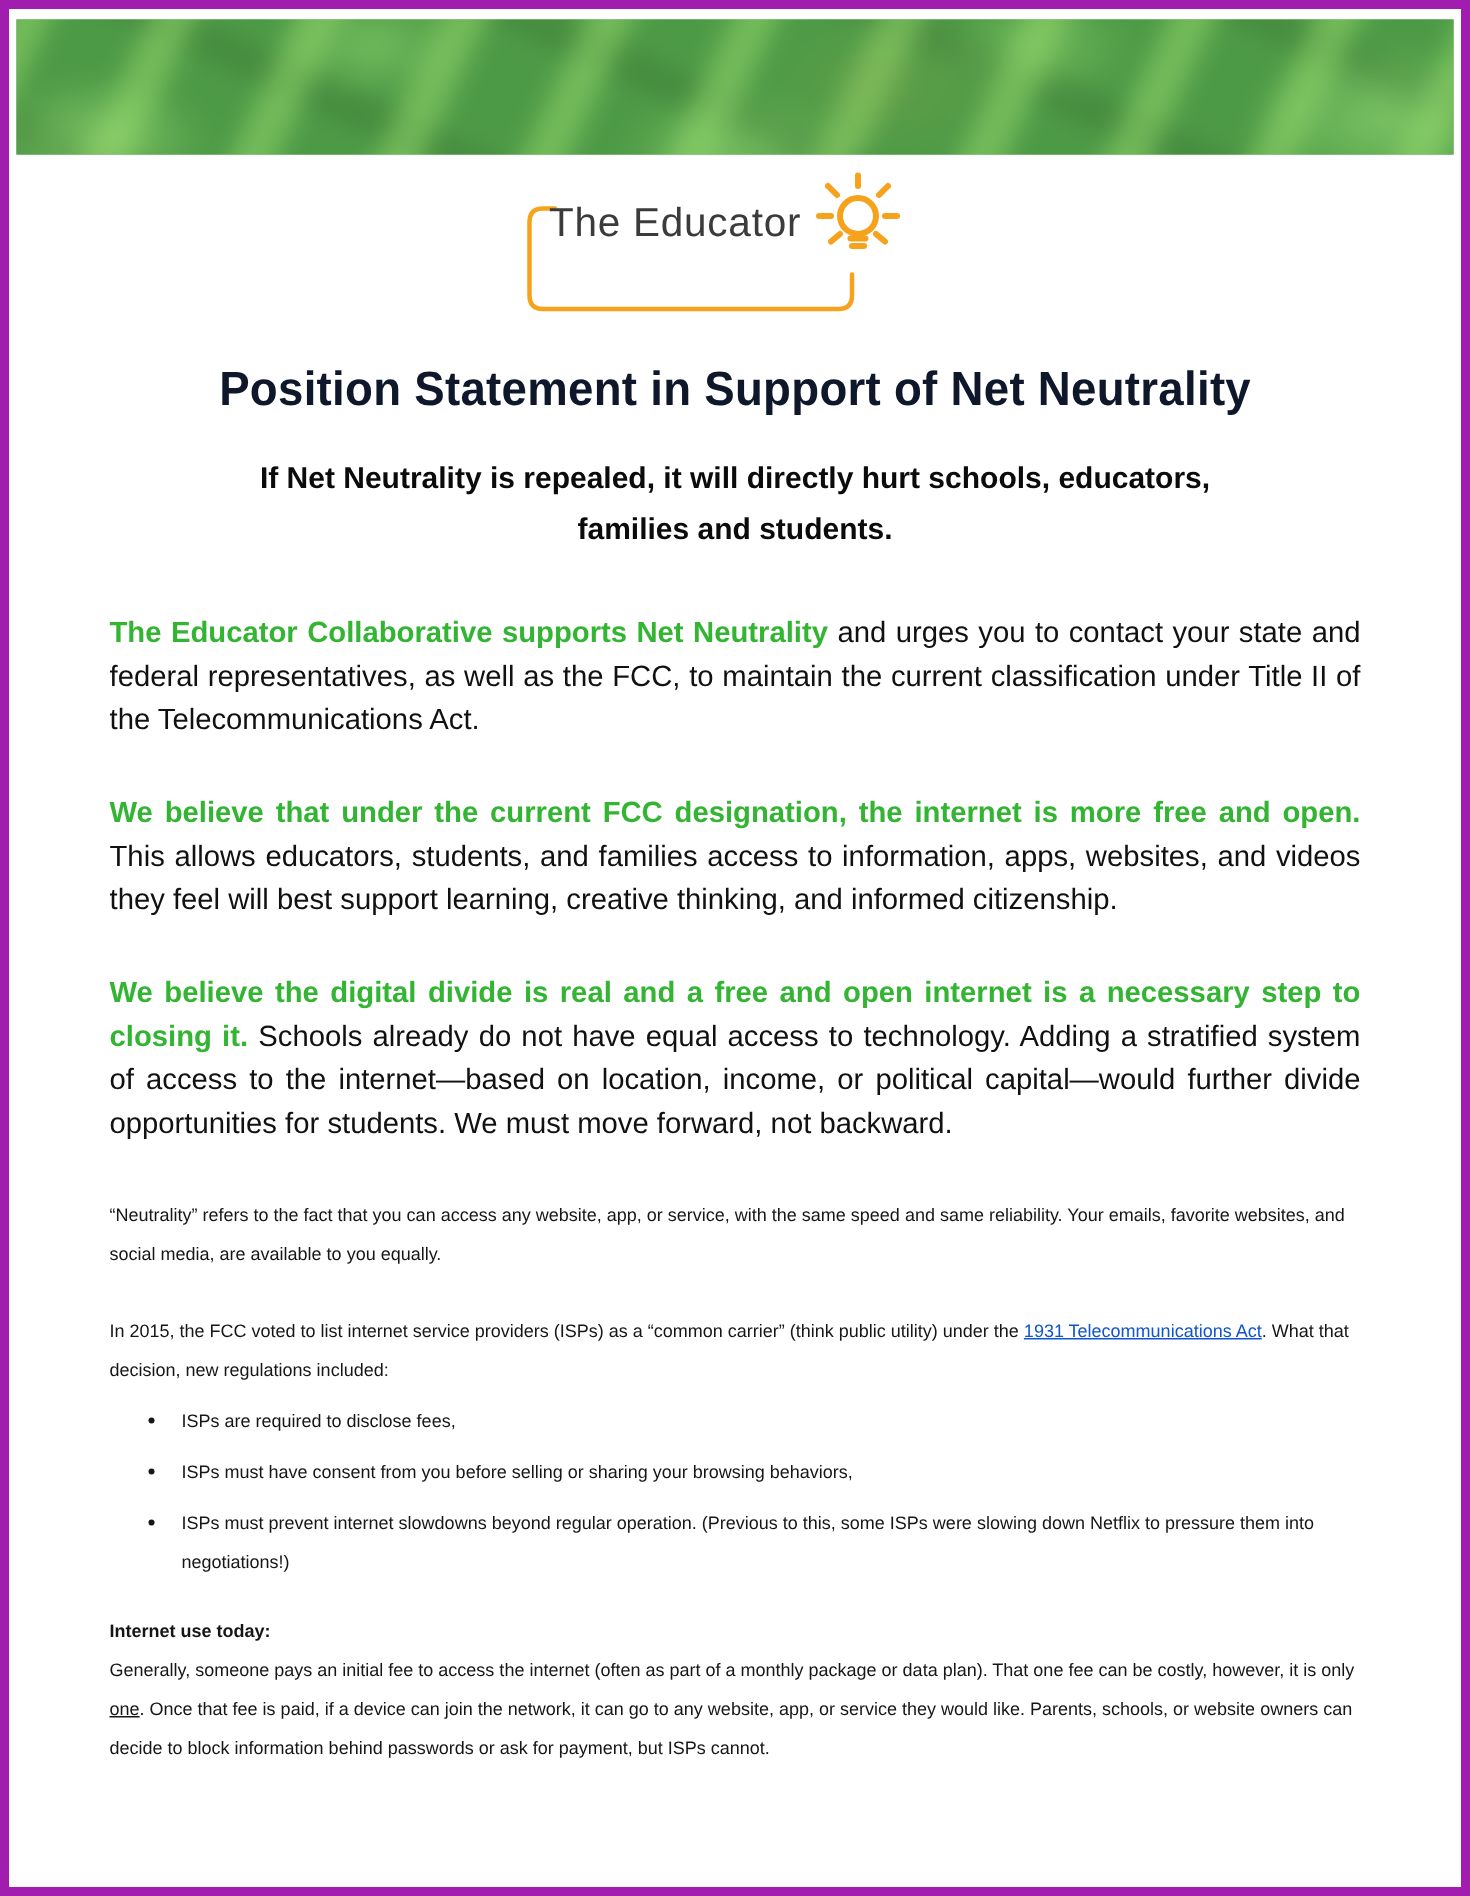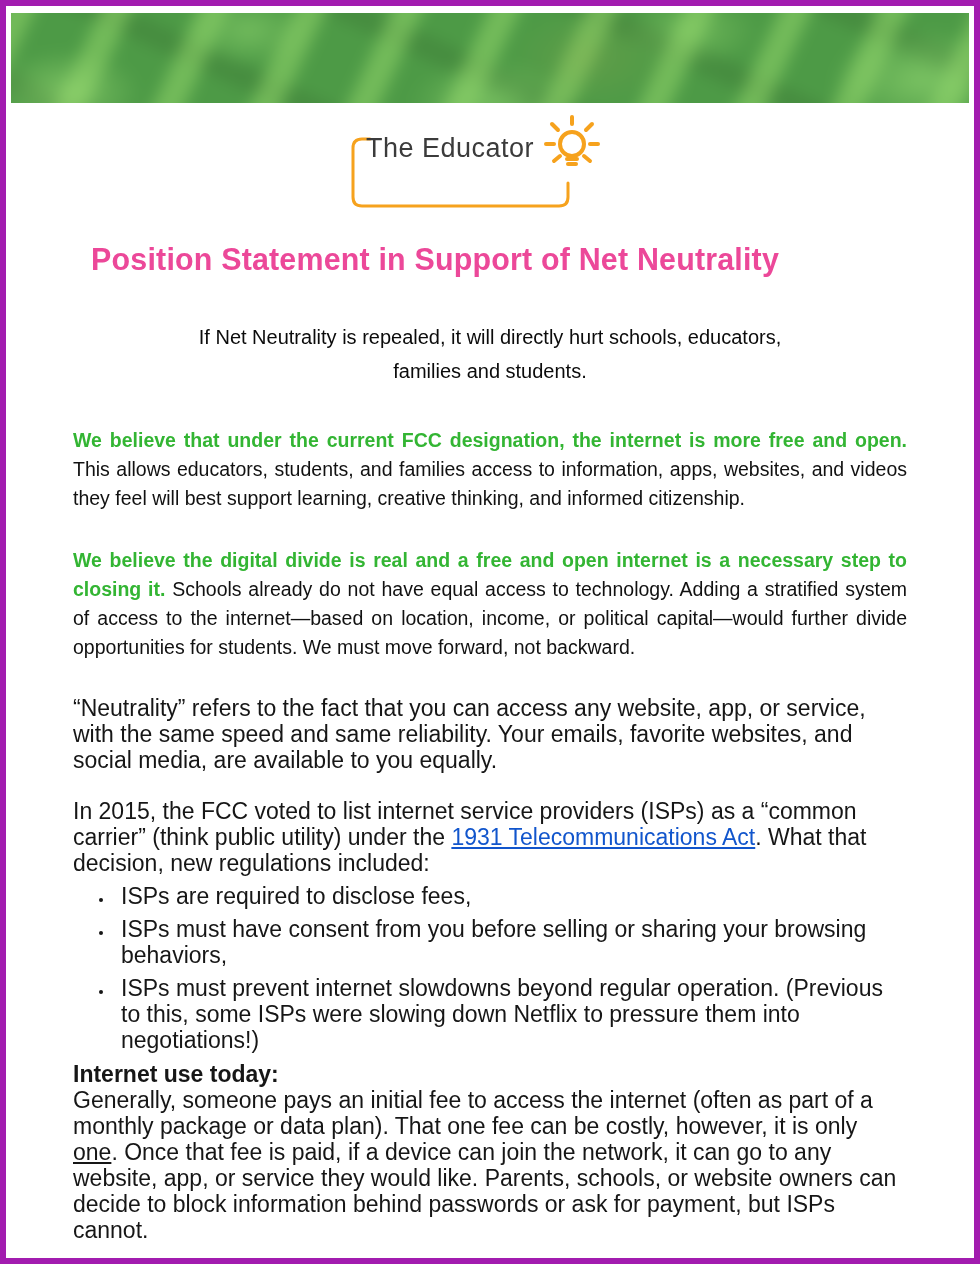--- a/index.html
+++ b/index.html
@@ -57,34 +57,35 @@
   .logo-line2 {
     position: absolute; top: 26px; left: 3px;
     font-size: 35px; font-weight: 700; color: #141414;
     letter-spacing: 0.3px; white-space: nowrap;
   }
   .bulb-svg { position: absolute; top: -20px; left: 182px; }
 
   
   h1.doc-title {
     margin-top: 30px;
+    text-align: center;
     font-size: 32px;
-    color: #ec4899;
+    color: #0f172a;
   }
   h1.doc-title .condensed {
     display: inline-block;
     transform: scaleX(.95);
     font-weight: 800;
     letter-spacing: 0.2px;
   }
   .subtitle {
-    margin-top: 42px;
+    margin-top: 24px;
     text-align: center;
     font-size: 20px;
-    font-weight: 400;
+    font-weight: 700;
     line-height: 34px;
     color: #0b0b0b;
   }
 
   
   p.statement {
     margin-top: 33px;
     font-size: 19.5px;
     line-height: 29px;
     text-align: justify;
@@ -100,33 +101,33 @@
   }
   h2.section-heading .condensed {
     display: inline-block;
     transform: scaleX(.95);
     transform-origin: left center;
     font-weight: 800;
   }
 
   
   .body-small {
-    font-size: 23px;
+    font-size: 12px;
     line-height: 26px;
     color: #161616;
   }
   p.sec-p1 { margin-top: 33px; }
   p.sec-p2 { margin-top: 25px; }
   .doc-link { color: #1155cc; text-decoration: underline; cursor: pointer; }
 
   ul.reg-list { margin-top: 3px; padding-left: 41px; list-style: disc; }
   ul.reg-list li { padding-left: 7px; margin-top: 7px; }
   ul.reg-list li::marker { font-size: 14px; }
 
-  .subhead { margin-top: 8px; font-weight: 700; }
+  .subhead { margin-top: 20px; font-weight: 700; }
   .underlined { text-decoration: underline; }
 </style>
 </head>
 <body>
 
 <div class="page">
 
   <div class="banner">
     <div class="blur-layer"></div>
   </div>
@@ -154,20 +155,21 @@
 
   <div class="content">
 
     <h1 class="doc-title"><span class="condensed">Position Statement in Support of Net Neutrality</span></h1>
 
     <div class="subtitle">
       <div>If Net Neutrality is repealed, it will directly hurt schools, educators,</div>
       <div>families and students.</div>
     </div>
 
+    <p class="statement"><span class="green-lead">The Educator Collaborative supports Net Neutrality</span><span> and urges you to contact your state and federal representatives, as well as the FCC, to maintain the current classification under Title II of the Telecommunications Act.</span></p>
 
     <p class="statement"><span class="green-lead">We believe that under the current FCC designation, the internet is more free and open.</span><span> This allows educators, students, and families access to information, apps, websites, and videos they feel will best support learning, creative thinking, and informed citizenship.</span></p>
 
     <p class="statement"><span class="green-lead">We believe the digital divide is real and a free and open internet is a necessary step to closing it.</span><span> Schools already do not have equal access to technology. Adding a stratified system of access to the internet—based on location, income, or political capital—would further divide opportunities for students. We must move forward, not backward.</span></p>
 
 
     <p class="body-small sec-p1">“Neutrality” refers to the fact that you can access any website, app, or service, with the same speed and same reliability. Your emails, favorite websites, and social media, are available to you equally.</p>
 
     <p class="body-small sec-p2"><span>In 2015, the FCC voted to list internet service providers (ISPs) as a “common carrier” (think public utility) under the </span><a class="doc-link">1931 Telecommunications Act</a><span>. What that decision, new regulations included:</span></p>
 

